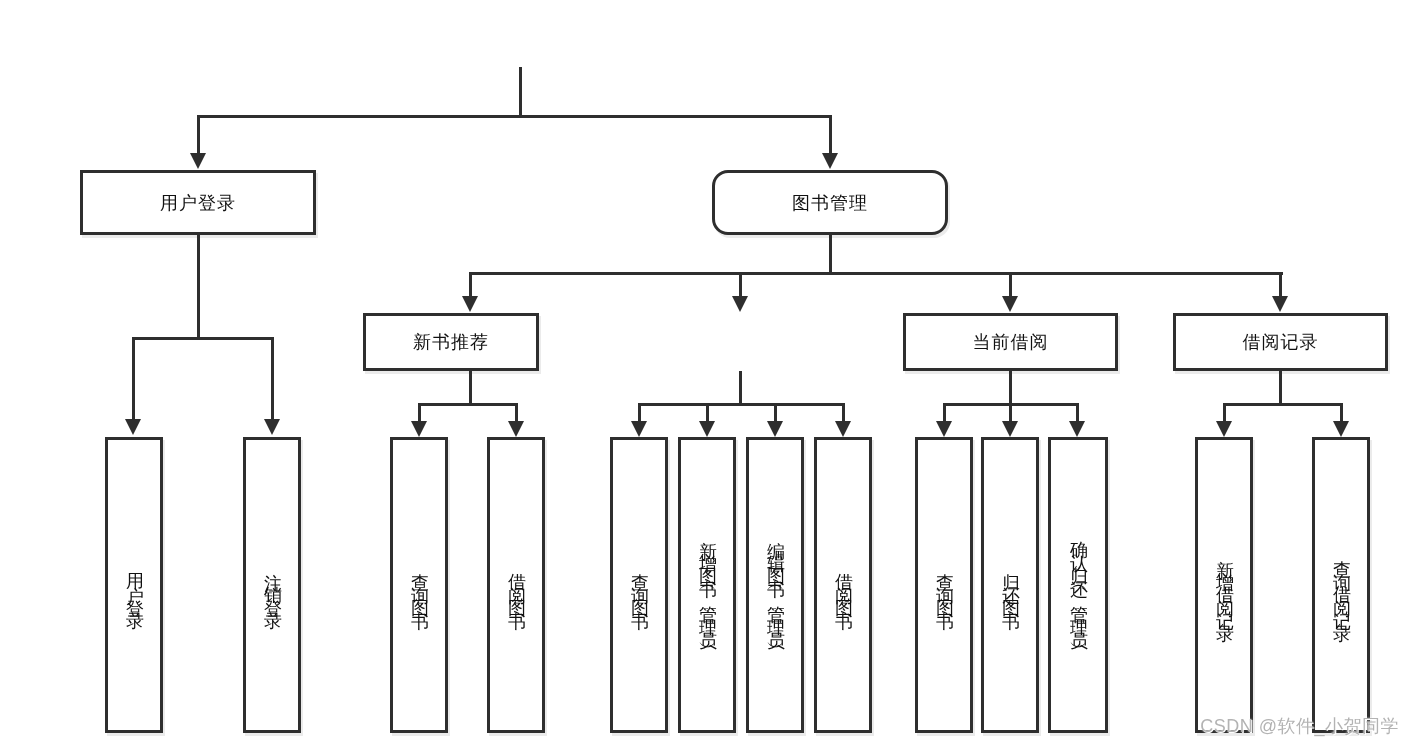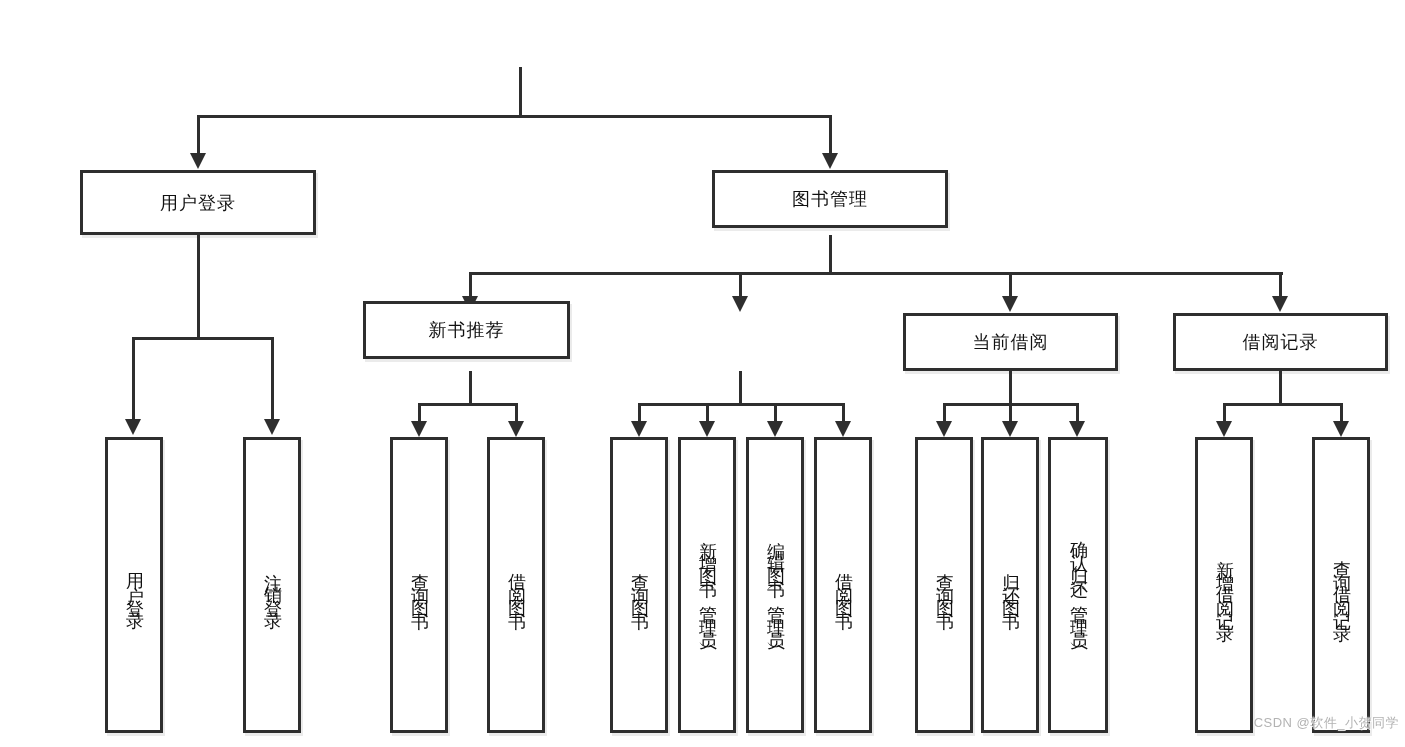--- a/index.html
+++ b/index.html
@@ -39,21 +39,21 @@
   .vline,.hline{position:absolute;background:var(--line);}
   .arrow{
     position:absolute;width:0;height:0;
     border-left:8px solid transparent;
     border-right:8px solid transparent;
     border-top:16px solid var(--line);
   }
   .watermark{
     position:absolute;
     top:714px;right:6px;
-    font-size:13px;
+    font-size:18px;
     color:var(--watermark);
     letter-spacing:0.5px;
     text-shadow:0 0 2px #fff,1px 1px 0 #fff;
     z-index:10;
   }
 </style>
 </head>
 <body>
 
 <div class="canvas">
@@ -62,21 +62,21 @@
   <div class="vline" style="left:519px;top:67px;width:3px;height:51px;"></div>
   <div class="hline" style="left:197px;top:115px;width:635px;height:3px;"></div>
   <div class="vline" style="left:197px;top:115px;width:3px;height:40px;"></div>
   <div class="arrow" style="left:190px;top:153px;"></div>
   <div class="vline" style="left:829px;top:115px;width:3px;height:40px;"></div>
   <div class="arrow" style="left:822px;top:153px;"></div>
 
   <div class="box" style="left:80px;top:170px;width:236px;height:65px;">
     <span>用户登录</span>
   </div>
-  <div class="box" style="left:712px;top:170px;width:236px;height:58px;">
+  <div class="box" style="left:712px;top:170px;width:236px;height:65px;border-radius:16px;">
     <span>图书管理</span>
   </div>
 
   <div class="vline" style="left:197px;top:235px;width:3px;height:105px;"></div>
   <div class="hline" style="left:132px;top:337px;width:142px;height:3px;"></div>
   <div class="vline" style="left:132px;top:337px;width:3px;height:82px;"></div>
   <div class="arrow" style="left:125px;top:419px;"></div>
   <div class="vline" style="left:271px;top:337px;width:3px;height:82px;"></div>
   <div class="arrow" style="left:264px;top:419px;"></div>
 
@@ -84,21 +84,21 @@
   <div class="hline" style="left:469px;top:272px;width:814px;height:3px;"></div>
   <div class="vline" style="left:469px;top:272px;width:3px;height:24px;"></div>
   <div class="arrow" style="left:462px;top:296px;"></div>
   <div class="vline" style="left:739px;top:272px;width:3px;height:24px;"></div>
   <div class="arrow" style="left:732px;top:296px;"></div>
   <div class="vline" style="left:1009px;top:272px;width:3px;height:24px;"></div>
   <div class="arrow" style="left:1002px;top:296px;"></div>
   <div class="vline" style="left:1279px;top:272px;width:3px;height:24px;"></div>
   <div class="arrow" style="left:1272px;top:296px;"></div>
 
-  <div class="box" style="left:363px;top:301px;width:207px;height:58px;">
+  <div class="box" style="left:363px;top:313px;width:176px;height:58px;">
     <span>新书推荐</span>
   </div>
   <div class="box" style="left:903px;top:313px;width:215px;height:58px;">
     <span>当前借阅</span>
   </div>
   <div class="box" style="left:1173px;top:313px;width:215px;height:58px;">
     <span>借阅记录</span>
   </div>
 
   <div class="vline" style="left:469px;top:371px;width:3px;height:35px;"></div>

